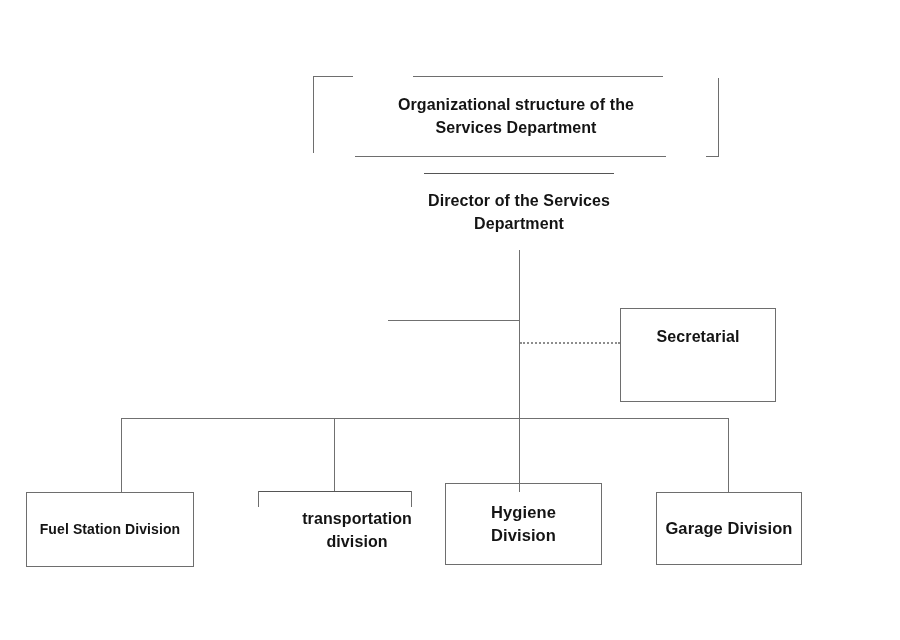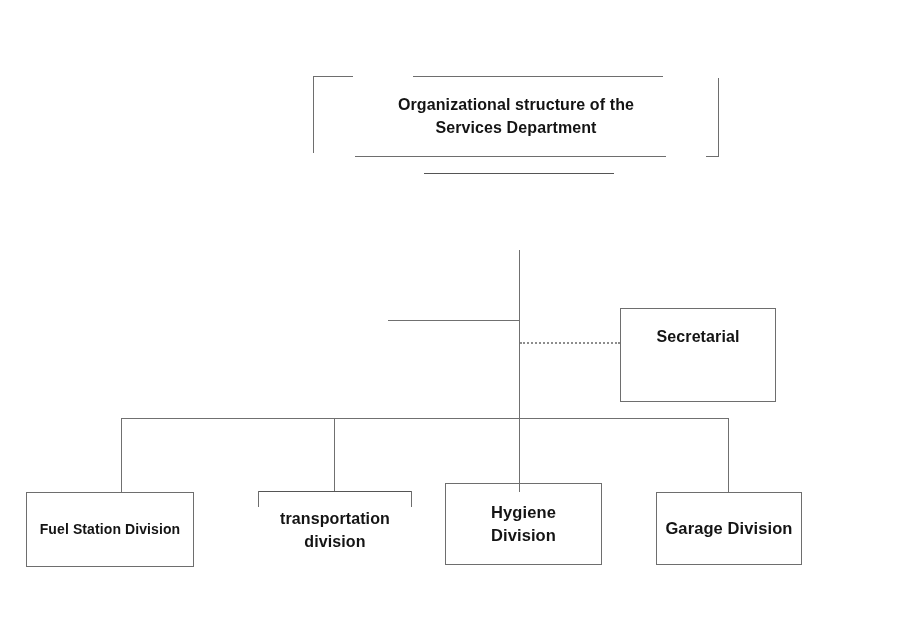--- a/index.html
+++ b/index.html
@@ -109,20 +109,24 @@
   </div>
 
   <div class="notch" style="left:353px; top:72px;  width:60px;  height:6px;"></div>
   <div class="notch" style="left:663px; top:72px;  width:58px;  height:6px;"></div>
   <div class="notch" style="left:309px; top:153px; width:46px;  height:7px;"></div>
   <div class="notch" style="left:666px; top:153px; width:40px;  height:7px;"></div>
 
   <div class="rule-only" style="left:424px; top:173px; width:190px; height:76px;">
     <div class="top-rule"></div>
   </div>
+  <div class="node" style="left:410px; top:178px; width:218px; height:70px; font-size:16px;">
+    <span class="label">Director of the Services
+Department</span>
+  </div>
 
   <div class="vline" style="left:519px; top:250px; height:169px;"></div>
 
 
   <div class="notch" style="left:244px; top:274px; width:26px; height:6px;"></div>
   <div class="notch" style="left:355px; top:274px; width:26px; height:6px;"></div>
 
   <div class="hline" style="left:388px; top:320px; width:132px;"></div>
 
   <div class="node boxed" style="left:620px; top:308px; width:156px; height:94px; font-size:16px; align-items:flex-start; padding-top:17px;">
@@ -140,21 +144,21 @@
 
   <div class="node boxed" style="left:26px; top:492px; width:168px; height:75px; font-size:14px;">
     <span class="label">Fuel Station Division</span>
   </div>
 
   <div class="rule-only" style="left:258px; top:491px; width:154px; height:18px;">
     <div class="top-rule"></div>
     <div class="stub-l" style="height:16px;"></div>
     <div class="stub-r" style="height:16px;"></div>
   </div>
-  <div class="node" style="left:252px; top:496px; width:166px; height:70px; font-size:16px;">
+  <div class="node" style="left:252px; top:496px; width:166px; height:70px; font-size:16px;justify-content:flex-end;">
     <span class="label">transportation
 division</span>
   </div>
 
   <div class="node boxed" style="left:445px; top:483px; width:157px; height:82px; font-size:16.5px;">
     <span class="label">Hygiene
 Division</span>
   </div>
 
   <div class="node boxed" style="left:656px; top:492px; width:146px; height:73px; font-size:16.5px;">

